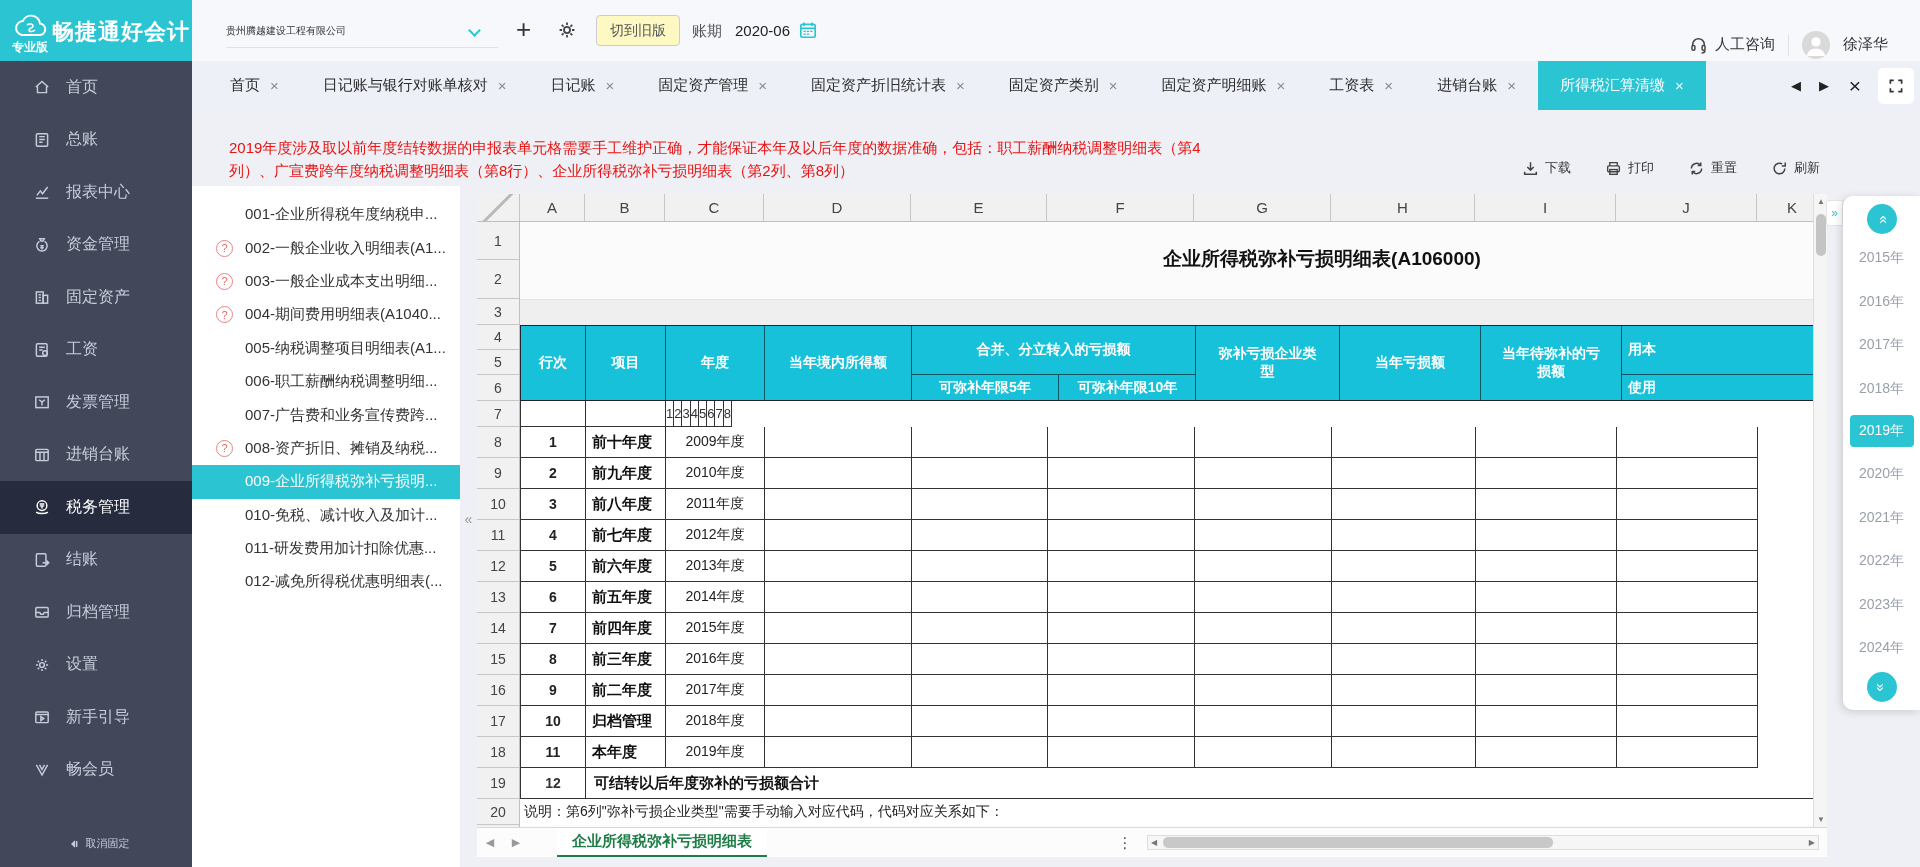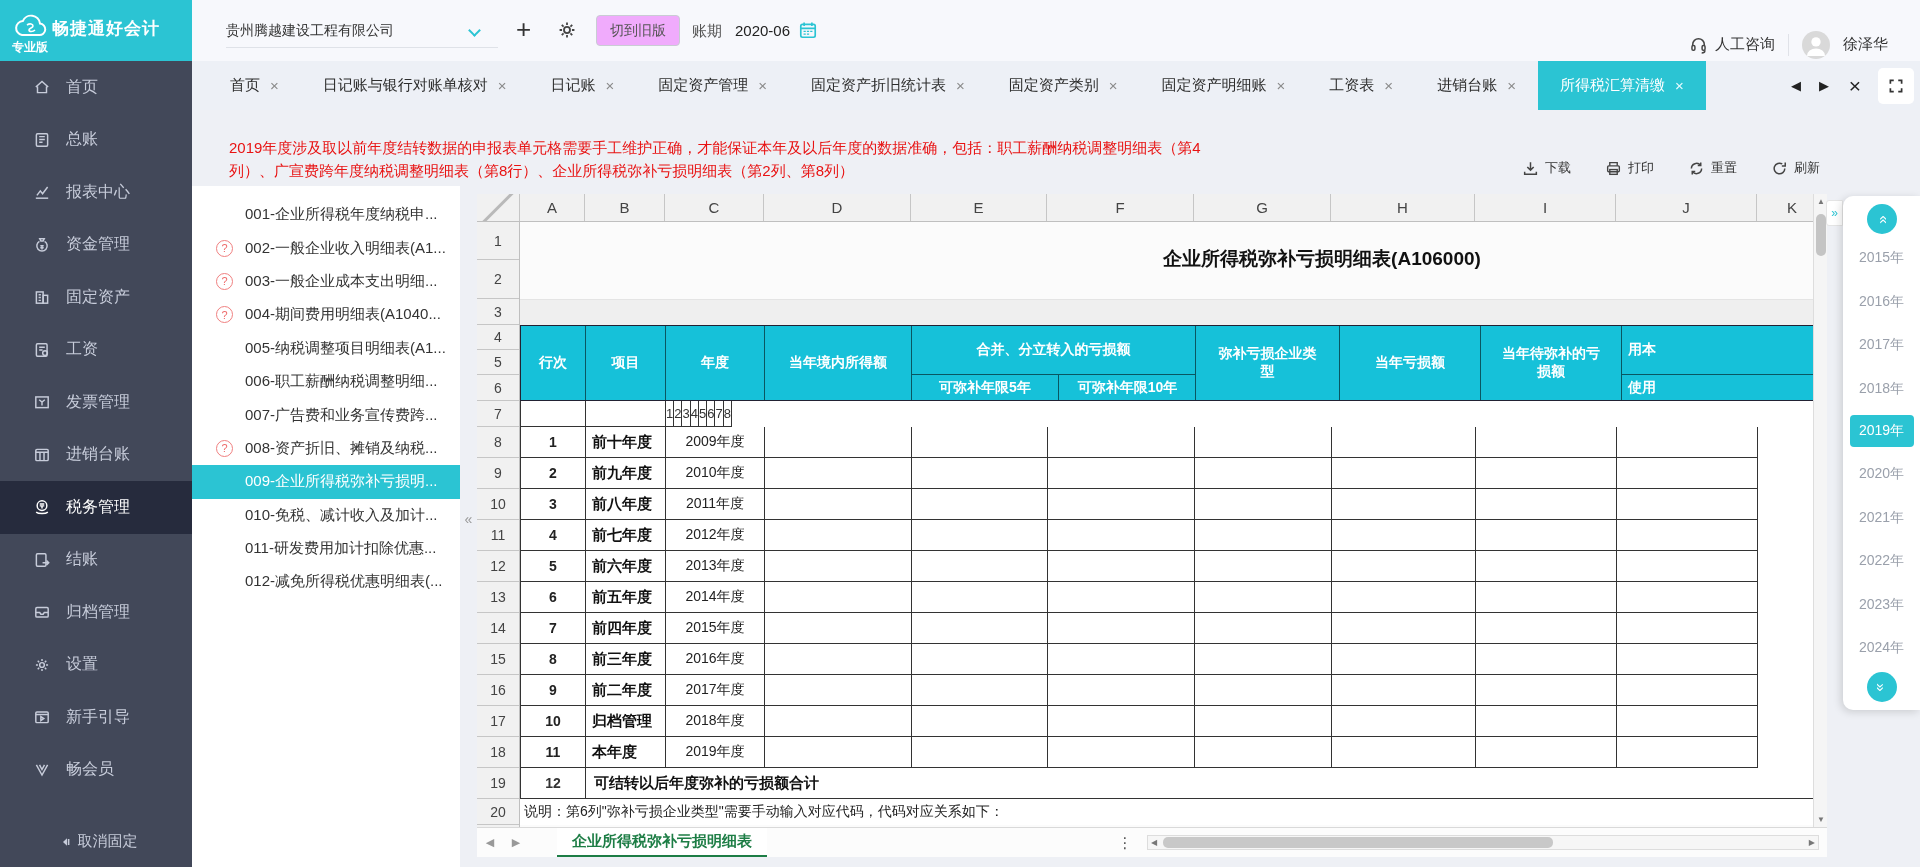--- a/index.html
+++ b/index.html
@@ -5,28 +5,28 @@
   *{box-sizing:border-box;margin:0;padding:0;}
   html,body{width:1920px;height:867px;overflow:hidden;}
   body{font-family:"Liberation Sans","DejaVu Sans",sans-serif;position:relative;background:#eef0f5;font-size:15px;color:#333;}
   #app{position:absolute;inset:0;}
   svg{display:block;}
 
   
   .topbar{position:absolute;left:0;top:0;width:1920px;height:61px;background:#f7f8fc;}
   .logo{position:absolute;left:0;top:0;width:192px;height:61px;background:var(--accent);color:#fff;}
   .logo-cloud{position:absolute;left:12px;top:13px;}
-  .logo-title{position:absolute;left:52px;top:17px;font-size:17px;font-weight:bold;letter-spacing:1px;white-space:nowrap;}
+  .logo-title{position:absolute;left:52px;top:17px;font-size:22px;font-weight:bold;letter-spacing:1px;white-space:nowrap;}
   .logo-sub{position:absolute;left:12px;bottom:5px;font-size:12px;font-weight:bold;}
-  .company{position:absolute;left:226px;top:0;height:61px;display:flex;align-items:center;font-size:14px;color:#333;}
+  .company{position:absolute;left:226px;top:0;height:61px;display:flex;align-items:center;font-size:10px;color:#333;}
   .company-chevron{position:absolute;left:470px;top:26px;width:9px;height:9px;border-right:2px solid var(--accent);border-bottom:2px solid var(--accent);transform:rotate(45deg);}
   .company-line{position:absolute;left:226px;top:47px;width:272px;border-bottom:1px solid #dfe2e8;}
   .tb-plus{position:absolute;left:516px;top:14px;font-size:26px;color:#333;line-height:30px;}
   .tb-gear{position:absolute;left:556px;top:19px;}
-  .tb-oldver{position:absolute;left:596px;top:15px;height:31px;padding:0 13px;border:1px solid #c9ccd4;border-radius:4px;font-size:14px;color:#555;display:flex;align-items:center;background:#f0abfc;}
+  .tb-oldver{position:absolute;left:596px;top:15px;height:31px;padding:0 13px;border:1px solid #c9ccd4;border-radius:4px;font-size:14px;color:#555;display:flex;align-items:center;background:#fef9c3;}
   .tb-period-label{position:absolute;left:692px;top:22px;font-size:15px;color:#555;}
   .tb-period-value{position:absolute;left:735px;top:22px;font-size:15px;color:#222;}
   .tb-calendar{position:absolute;left:798px;top:20px;}
   .tb-right{position:absolute;right:32px;top:14px;height:61px;display:flex;align-items:center;gap:13px;}
   .tb-support{display:flex;align-items:center;gap:7px;color:#333;font-size:15px;}
   .tb-divider{width:1px;height:22px;background:#e0e2e8;}
   .avatar{width:28px;height:28px;border-radius:50%;background:#d9d9d9;overflow:hidden;display:flex;align-items:flex-end;justify-content:center;}
   .tb-username{font-size:15px;color:#333;}
 
   
@@ -39,21 +39,21 @@
   .tab-ctrls{position:absolute;right:0;top:0;height:49px;display:flex;align-items:center;padding-right:6px;background:var(--tab-bar-bg);}
   .tc-arrow{width:28px;text-align:center;font-size:13px;color:#222;}
   .tc-close{width:34px;text-align:center;font-size:21px;color:#222;}
   .tc-full{width:36px;height:36px;background:#fff;border-radius:5px;margin-left:6px;display:flex;align-items:center;justify-content:center;}
 
   
   .sidebar{position:absolute;left:0;top:61px;width:192px;bottom:0;background:var(--sidebar-bg);}
   .sb-item{height:52.5px;display:flex;align-items:center;padding-left:33px;gap:15px;color:#c7ccda;font-size:16px;}
   .sb-item.active{background:#262b3d;color:#fff;}
   .sb-item svg{flex:none;}
-  .sb-unpin{position:absolute;bottom:16px;left:0;width:100%;display:flex;justify-content:center;align-items:center;gap:7px;color:#c7ccda;font-size:15px;}
+  .sb-unpin{position:absolute;bottom:16px;left:0;width:100%;display:flex;justify-content:center;align-items:center;gap:7px;color:#c7ccda;font-size:11px;}
 
   
   .content-bg{position:absolute;left:192px;top:110px;right:0;bottom:0;background:var(--content-bg);}
   .notice{position:absolute;left:229px;top:136px;width:1180px;color:var(--notice-red);font-size:15px;line-height:23px;}
   .grid-toolbar{position:absolute;top:159px;right:100px;display:flex;gap:34px;align-items:center;font-size:13px;color:#333;}
   .gt-item{display:flex;align-items:center;gap:6px;}
 
   
   .report-panel{position:absolute;left:192px;top:186px;width:268px;bottom:0;background:#fff;padding-top:12px;}
   .rl-item{height:33.4px;display:flex;align-items:center;padding-left:53px;position:relative;font-size:15px;color:#333;white-space:nowrap;overflow:hidden;}

